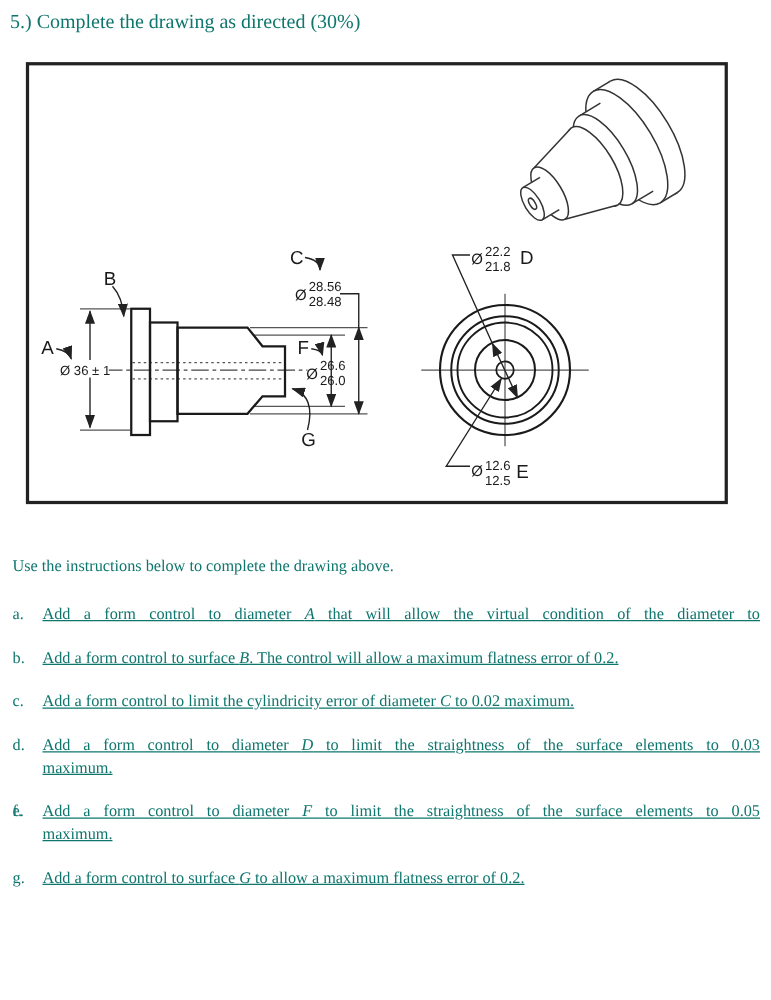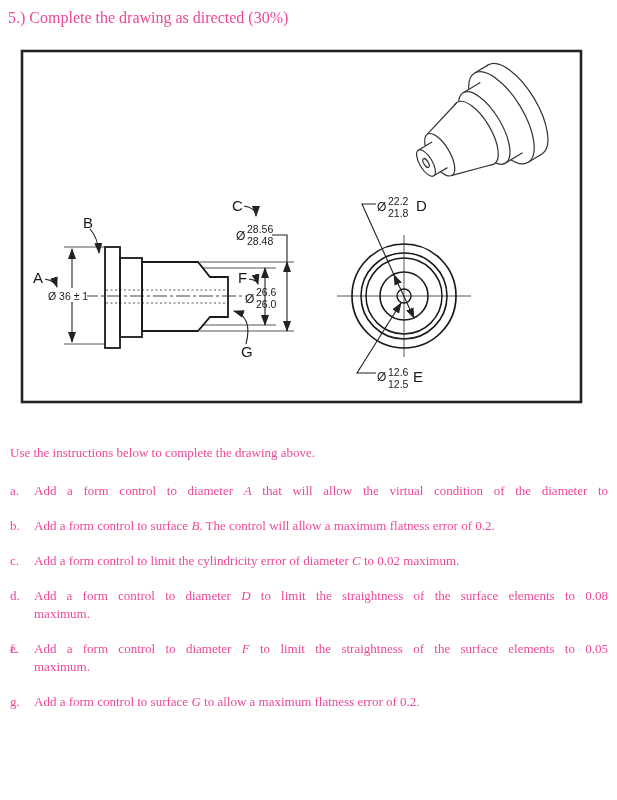--- a/index.html
+++ b/index.html
@@ -1,24 +1,24 @@
 <!DOCTYPE html>
 <html><head>
 <meta charset="utf-8">
 <style>
   html,body{margin:0;padding:0;background:#fff;width:617px;height:800px;overflow:hidden;}
-  #page{position:relative;width:617px;height:580px;background:#fff;color:#ec4899;
+  #page{position:relative;width:617px;height:580px;background:#fff;color:#0f766e;
         font-family:"Liberation Serif", serif;}
   #title{position:absolute;left:8px;top:9px;font-size:16px;white-space:nowrap;}
   #draw-svg{position:absolute;left:0;top:0;}
   #instructions{position:absolute;left:10px;top:444px;width:598px;font-size:13px;line-height:18px;}
   .intro{margin:0 0 20px 0;}
   .item{position:relative;padding-left:24px;margin:0 0 17px 0;}
   .item .lbl{position:absolute;left:0;top:0;}
-  .line{display:block;}
+  .line{display:block;text-decoration:underline;}
   .jline{text-align:justify;text-align-last:justify;}
   .it{font-style:italic;}
   svg text{font-family:"Liberation Sans", sans-serif;fill:#1a1a1a;}
   .letter{font-size:15px;}
   .dim{font-size:10.5px;}
   .dia{font-size:12px;}
   .outline{fill:none;stroke:#1a1a1a;stroke-width:1.8;}
   .thin{stroke:#555;stroke-width:1;fill:none;}
   .dimline{stroke:#222;stroke-width:1.1;fill:none;}
   .iso{stroke:#333;stroke-width:1.2;}
@@ -147,21 +147,21 @@
       <span class="line"><span>Add a form control to surface </span><span class="it">B</span><span>. The control will allow a maximum flatness error of 0.2.</span></span>
     </div>
 
     <div class="item">
       <span class="lbl">c.</span>
       <span class="line"><span>Add a form control to limit the cylindricity error of diameter </span><span class="it">C</span><span> to 0.02 maximum.</span></span>
     </div>
 
     <div class="item">
       <span class="lbl">d.</span>
-      <span class="line jline"><span>Add a form control to diameter </span><span class="it">D</span><span> to limit the straightness of the surface elements to 0.08</span></span>
+      <span class="line jline"><span>Add a form control to diameter </span><span class="it">D</span><span> to limit the straightness of the surface elements to 0.03</span></span>
       <span class="line">maximum.</span>
     </div>
 
     <div class="item">
       <span class="lbl">e.</span>
     </div>
 
     <div class="item">
       <span class="lbl">f.</span>
       <span class="line jline"><span>Add a form control to diameter </span><span class="it">F</span><span> to limit the straightness of the surface elements to 0.05</span></span>

